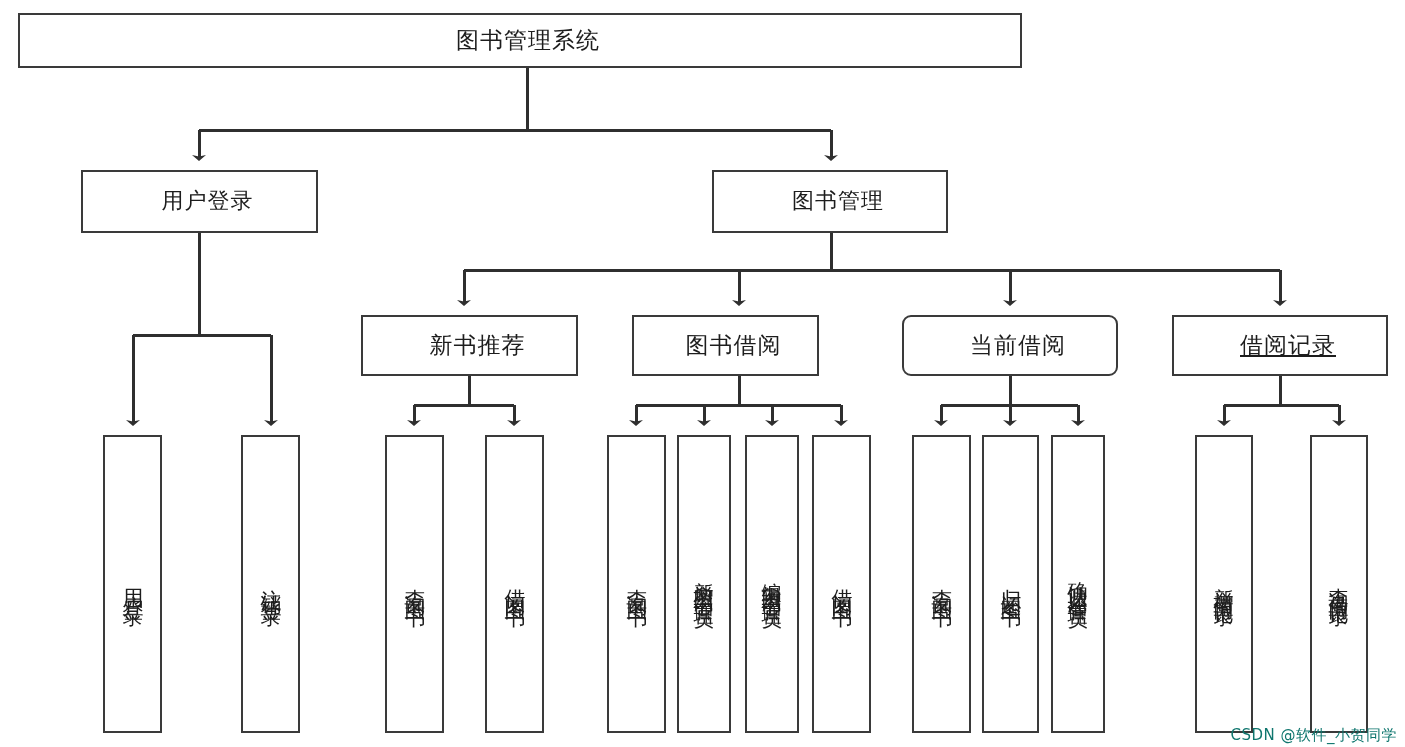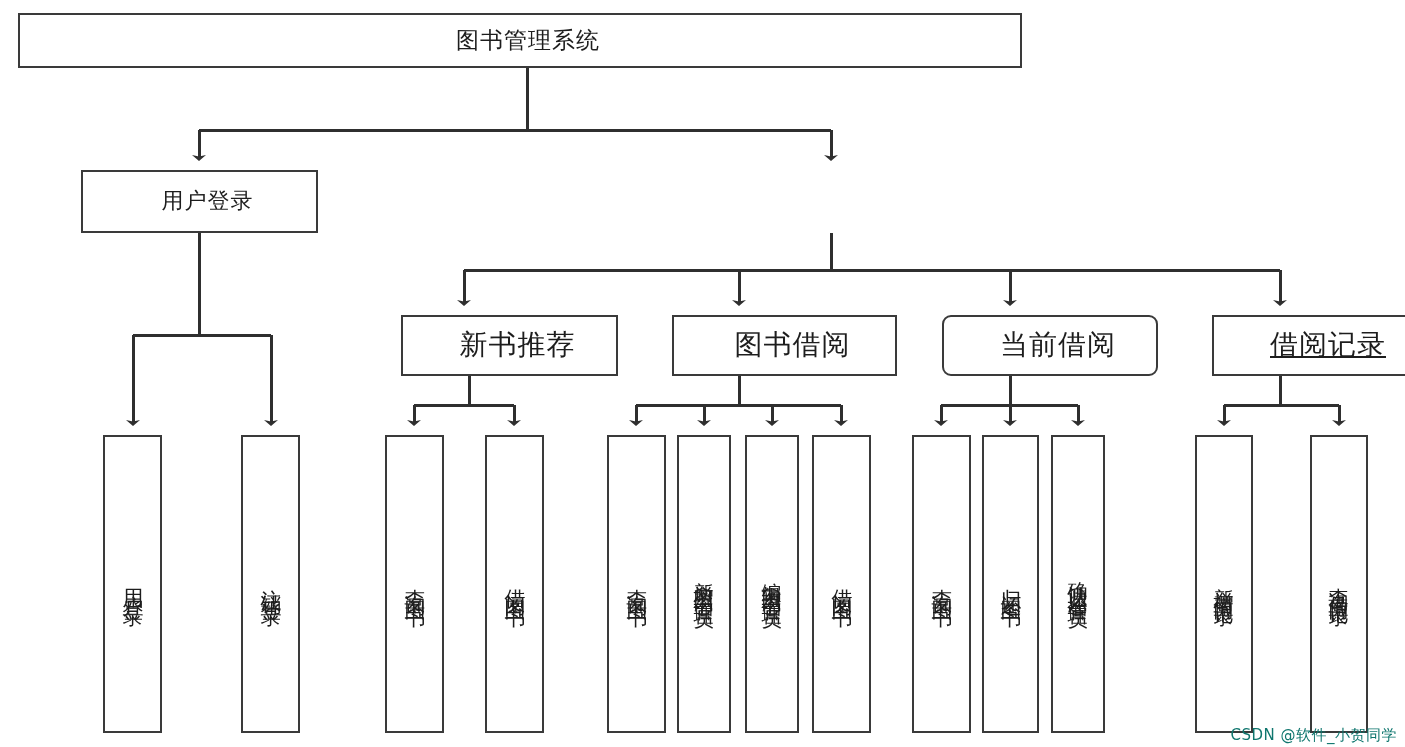--- a/index.html
+++ b/index.html
@@ -35,21 +35,21 @@
   
   .node.h{
     font-size:22px;
     line-height:1.1;
     letter-spacing:1px;
     white-space:nowrap;
     padding-left:16px;
   }
   .node.root{ font-size:23px; }
   .node.tier2{ font-size:22px; }
-  .node.tier3{ font-size:28px;margin-left:40px; }
+  .node.tier3{ font-size:23px; }
   
   .node.v{
     writing-mode:vertical-rl;
     text-orientation:upright;
     font-size:21px;
     letter-spacing:6px;
     line-height:1;
     padding:6px 0;
     white-space:nowrap;
     align-items:center;
@@ -119,23 +119,24 @@
       <path d="M1280,376 L1280,405"></path>
       <path d="M1224,405 L1339,405"></path>
       <path d="M1224,405 L1224,423" marker-end="url(#arw)"></path>
       <path d="M1339,405 L1339,423" marker-end="url(#arw)"></path>
     </g>
   </svg>
 
   <div class="node h root" style="left:18px;top:13px;width:1004px;height:55px;">图书管理系统</div>
 
   <div class="node h tier2" style="left:81px;top:170px;width:237px;height:63px;">用户登录</div>
+  <div class="node h tier2" style="left:712px;top:170px;width:236px;height:63px;">图书管理</div>
 
   <div class="node h tier3" style="left:361px;top:315px;width:217px;height:61px;">新书推荐</div>
-  <div class="node h tier3" style="left:632px;top:315px;width:225px;height:61px;">图书借阅</div>
+  <div class="node h tier3" style="left:632px;top:315px;width:187px;height:61px;">图书借阅</div>
   <div class="node h tier3" style="left:902px;top:315px;width:216px;height:61px;border-radius:9px;">当前借阅</div>
   <div class="node h tier3" style="left:1172px;top:315px;width:216px;height:61px;text-decoration:underline;">借阅记录</div>
 
   <div class="node v" style="left:103px;top:435px;width:59px;height:298px;">用户登录</div>
   <div class="node v" style="left:241px;top:435px;width:59px;height:298px;">注销登录</div>
 
   <div class="node v" style="left:385px;top:435px;width:59px;height:298px;">查询图书</div>
   <div class="node v" style="left:485px;top:435px;width:59px;height:298px;">借阅图书</div>
 
   <div class="node v" style="left:607px;top:435px;width:59px;height:298px;">查询图书</div>

